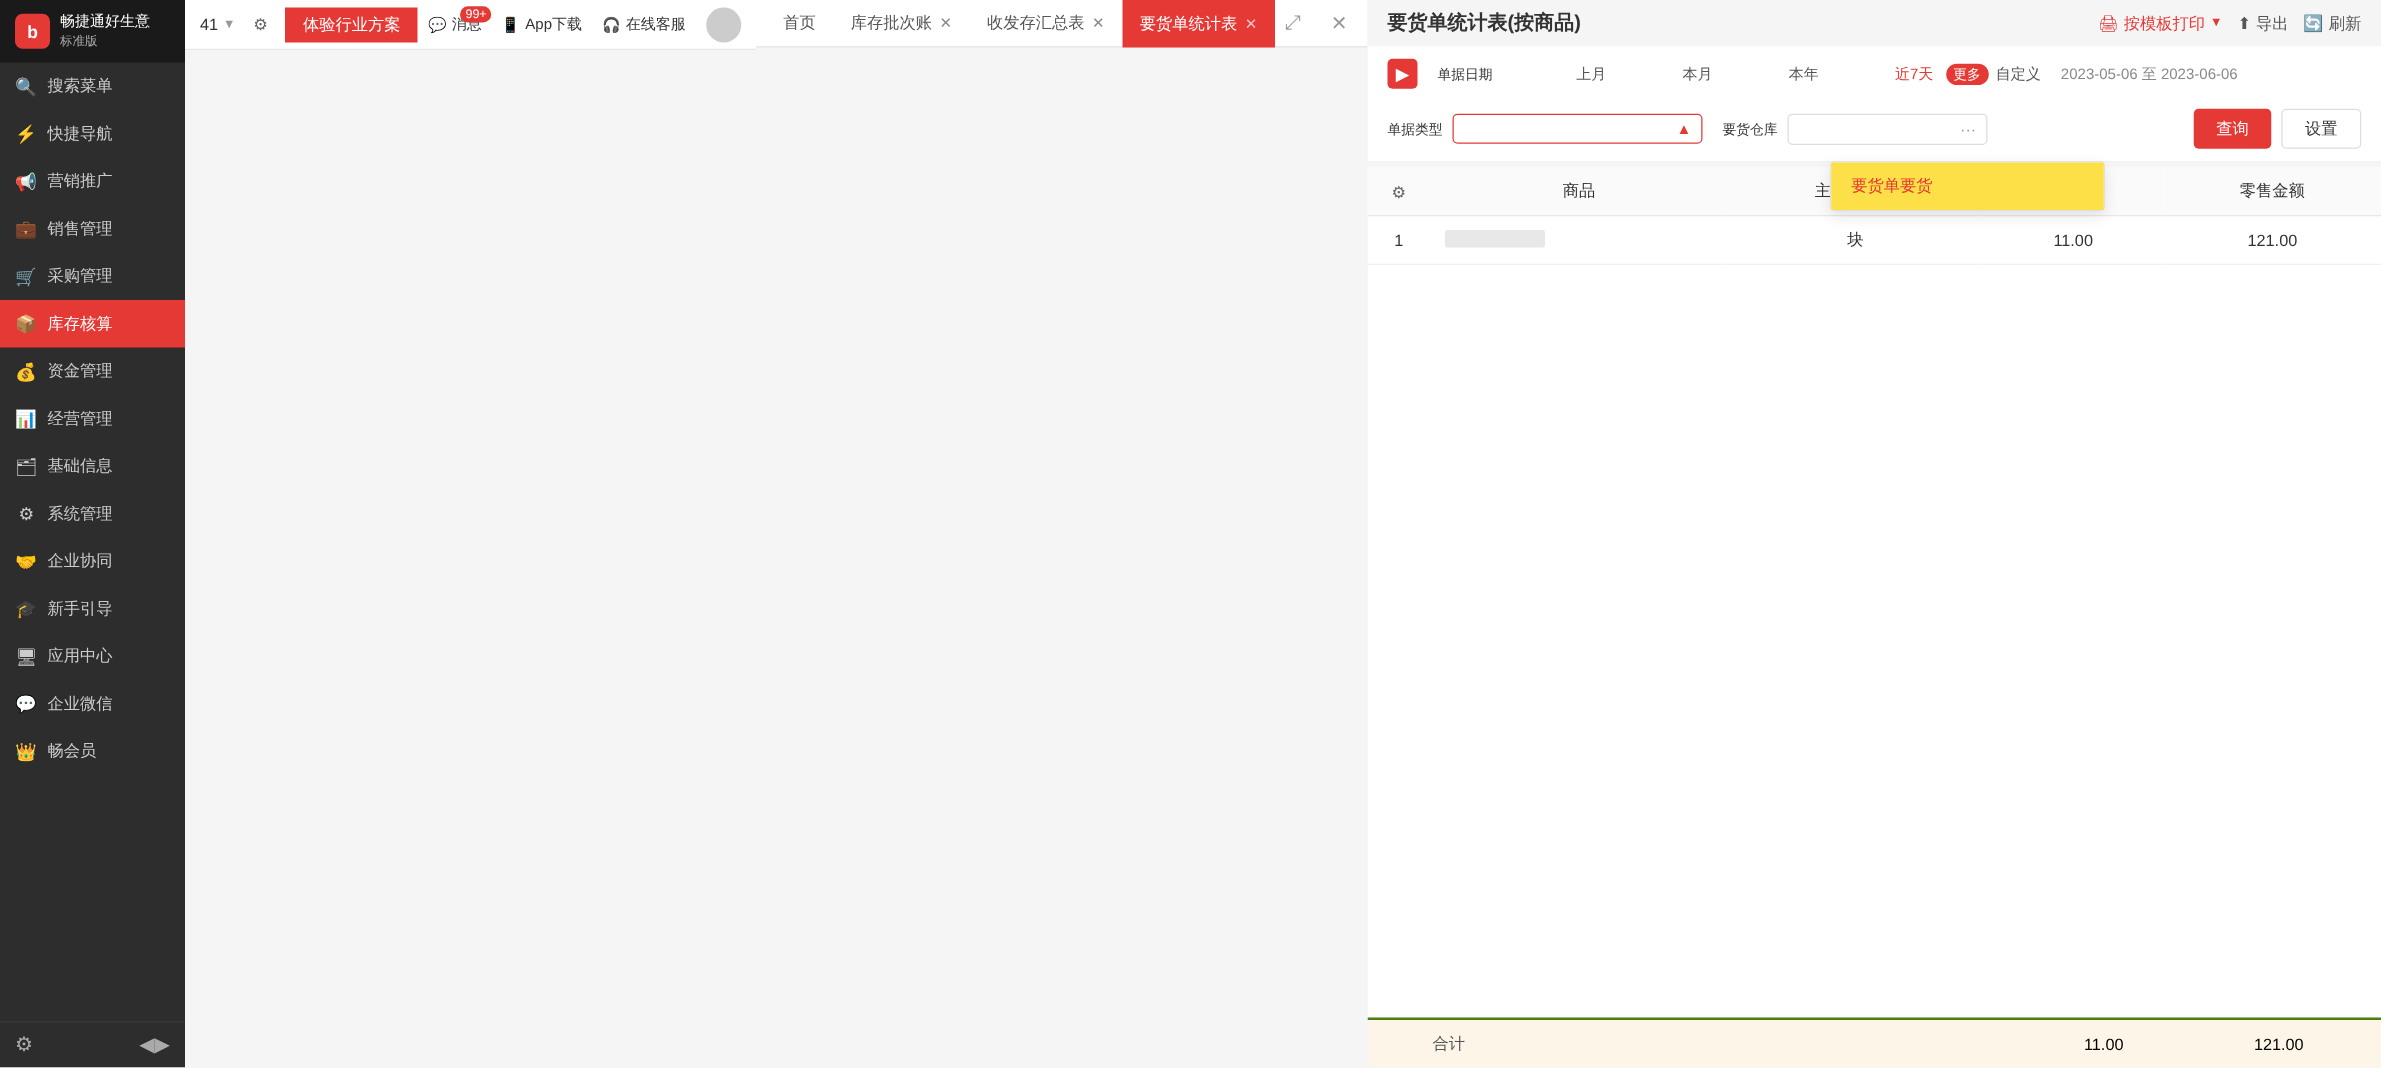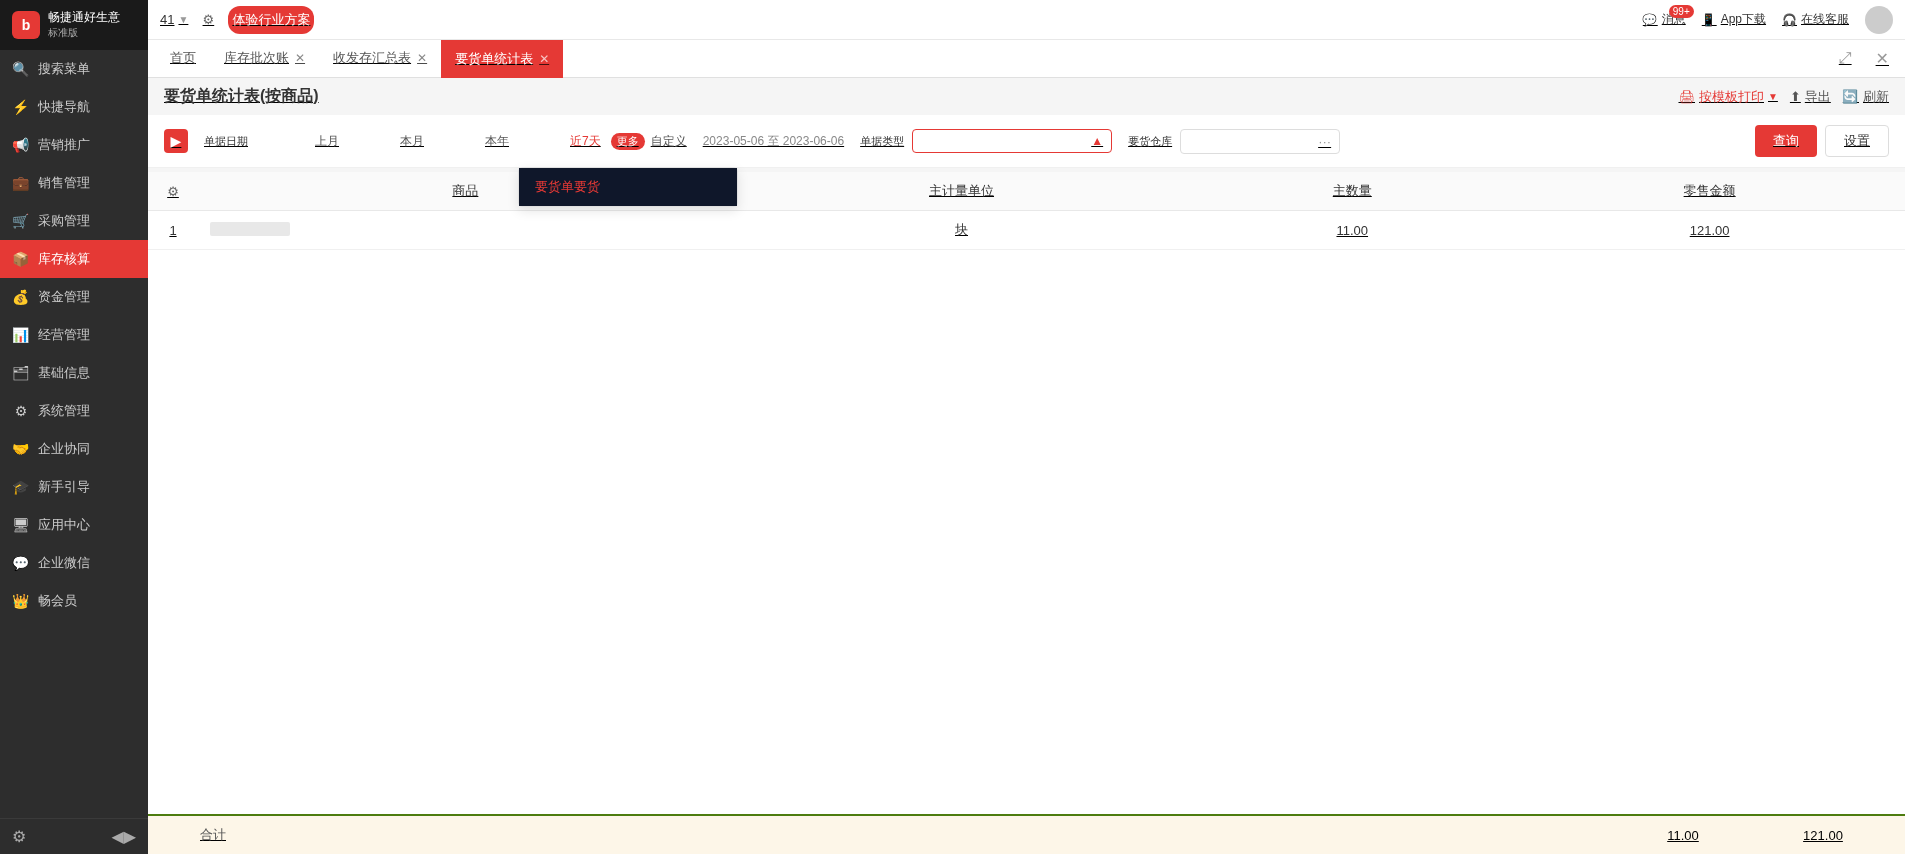--- a/index.html
+++ b/index.html
@@ -65,24 +65,23 @@
       padding: 8px 12px;
       border-top: 1px solid #3a3a3a;
       color: #aaa;
     }
     .sidebar-collapse-btn { cursor: pointer; font-size: 16px; }
 
     
     .main {
       flex: 1;
       display: flex;
-      flex-direction: column;
+      flex-direction: row;
       height: 100%;
       overflow: hidden;
-      text-decoration: underline;
     }
 
     
     .topbar {
       height: 40px;
       background: #fff;
       border-bottom: 1px solid #e8e8e8;
       display: flex;
       align-items: center;
       padding: 0 12px;
@@ -102,22 +101,22 @@
       color: #333;
       font-size: 13px;
       cursor: pointer;
     }
     .store-arrow { color: #999; font-size: 10px; }
     .topbar-settings { width: 24px; height: 24px; display: flex; align-items: center; justify-content: center; cursor: pointer; color: #666; }
     .trial-btn {
       background: #e53935;
       color: #fff;
       border: none;
-      padding: 5px 4px;
-      border-radius: 12px;
+      padding: 5px 14px;
+      border-radius: 0;
       font-size: 13px;
       cursor: pointer;
     }
     .topbar-right {
       display: flex;
       align-items: center;
       gap: 16px;
     }
     .topbar-msg {
       display: flex;
@@ -351,21 +350,21 @@
       border-radius: 4px;
       box-shadow: 0 4px 12px rgba(0,0,0,0.1);
       min-width: 220px;
     }
     .dropdown-item {
       padding: 10px 16px;
       font-size: 13px;
       color: #333;
       cursor: pointer;
     }
-    .dropdown-item.selected { background: #0f172a; color: #e53935; }
+    .dropdown-item.selected { background: #fde047; color: #e53935; }
 
     
     .table-container {
       flex: 1;
       overflow: auto;
       background: #fff;
       margin: 0;
     }
     table {
       width: 100%;

